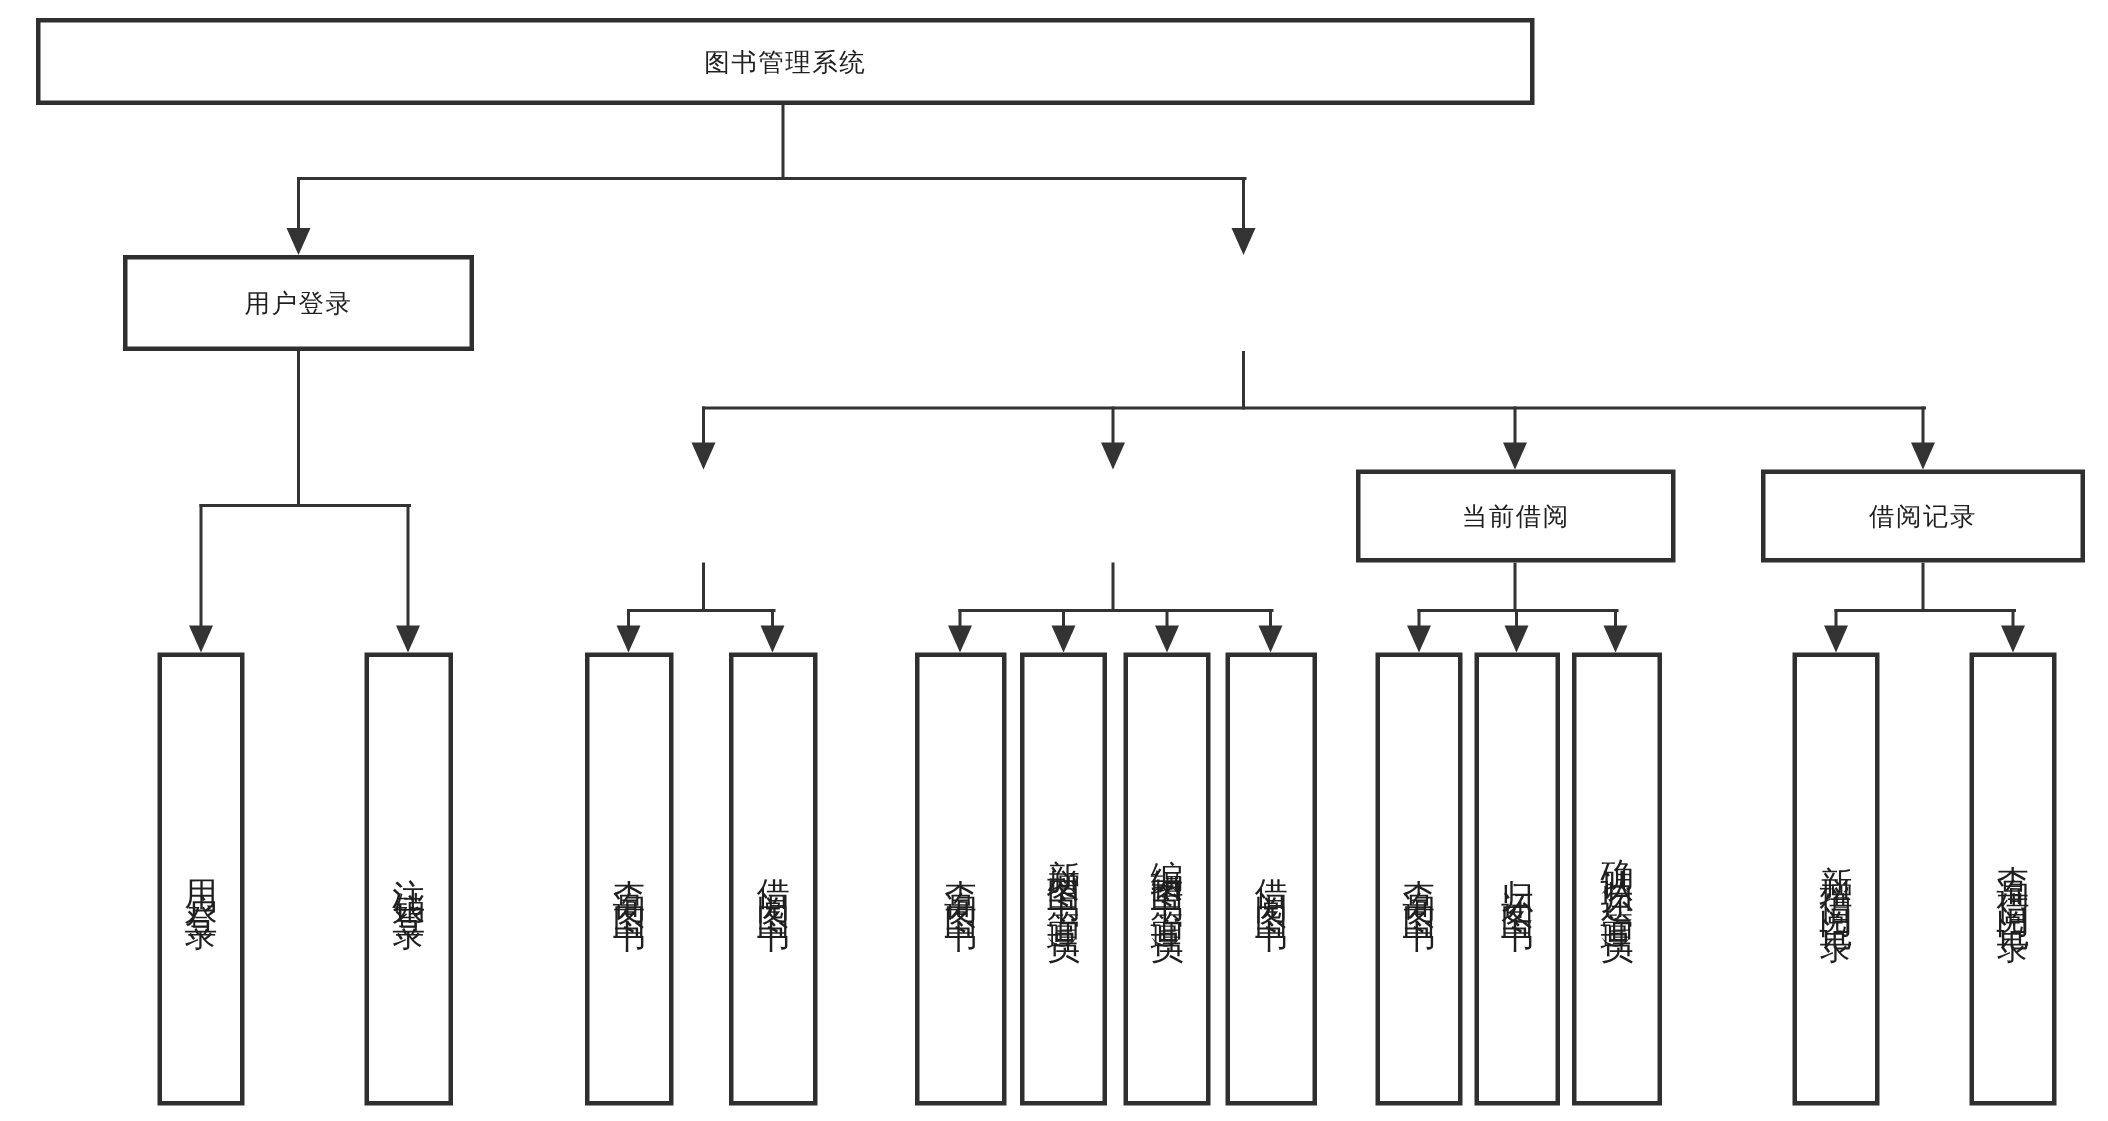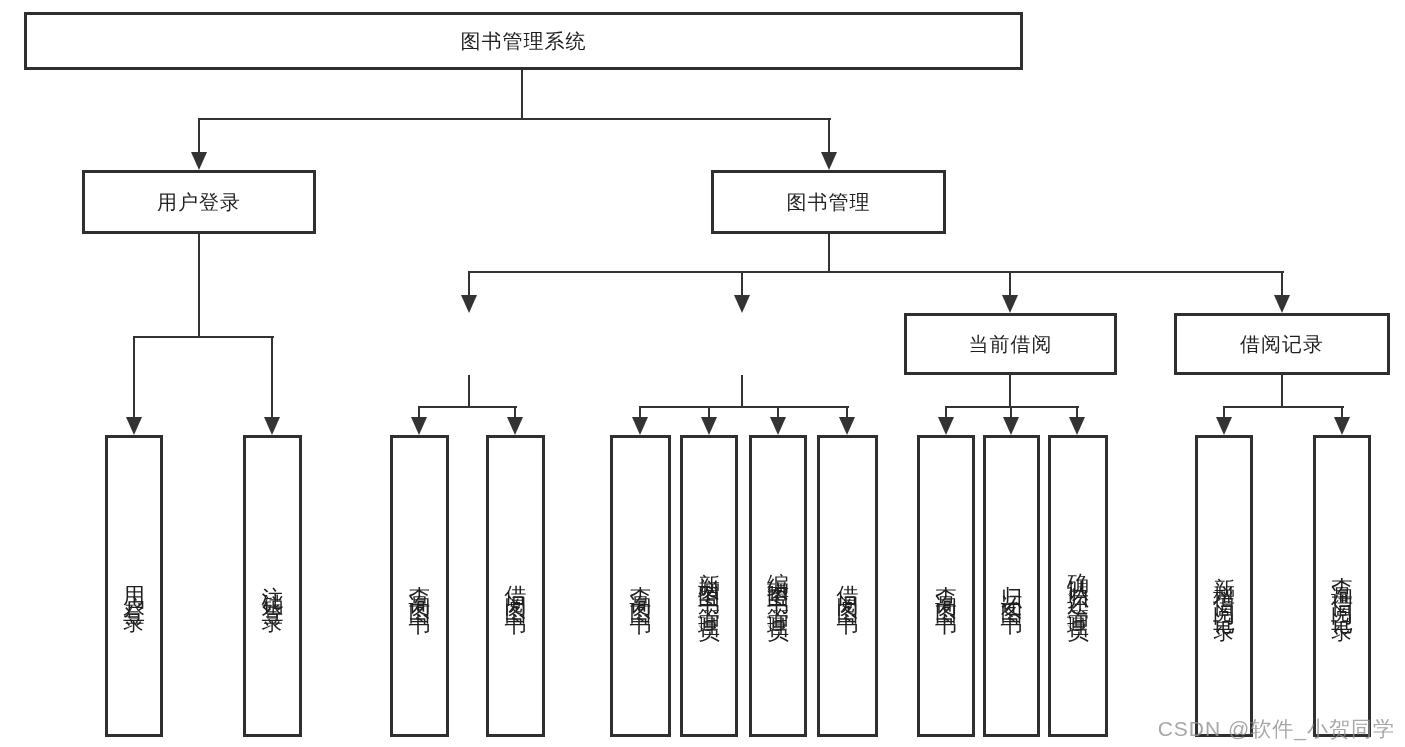--- a/index.html
+++ b/index.html
@@ -3,21 +3,21 @@
 <meta charset="utf-8">
 <style>
   html,body{margin:0;padding:0;background:#fff;}
   .canvas{
     position:relative;width:1405px;height:747px;background:#ffffff;overflow:hidden;
     font-family:"Liberation Sans","DejaVu Sans",sans-serif;color:#222;
   }
   .box{
     position:absolute;box-sizing:border-box;border:3px solid #2f2f2f;background:#fff;
     display:flex;align-items:center;justify-content:center;
-    font-size:20px;letter-spacing:1px;color:#1f1f1f;
+    font-size:17px;letter-spacing:1px;color:#1f1f1f;
   }
   .vbox{
     position:absolute;box-sizing:border-box;border:3px solid #2f2f2f;background:#fff;
     display:flex;align-items:center;justify-content:center;
     writing-mode:vertical-rl;text-orientation:mixed;
     font-size:22px;letter-spacing:9px;color:#1f1f1f;
   }
   .vl{position:absolute;width:2px;background:#333;}
   .hl{position:absolute;height:2px;background:#333;}
   .ah{position:absolute;width:0;height:0;border-left:8px solid transparent;border-right:8px solid transparent;border-top:18px solid #333;}
@@ -86,21 +86,20 @@
   <div class="vl" style="left:1281px;top:375px;height:33px"></div>
   <div class="hl" style="left:1223px;top:406px;width:121px"></div>
   <div class="vl" style="left:1223px;top:406px;height:13px"></div>
   <div class="ah" style="left:1216px;top:417px"></div>
   <div class="vl" style="left:1341px;top:406px;height:13px"></div>
   <div class="ah" style="left:1334px;top:417px"></div>
 
   <div class="box" style="left:24px;top:12px;width:999px;height:58px">图书管理系统</div>
 
   <div class="box" style="left:82px;top:170px;width:234px;height:64px">用户登录</div>
-  <div class="box" style="left:711px;top:170px;width:235px;height:64px">图书管理</div>
 
   <div class="box" style="left:904px;top:313px;width:213px;height:62px">当前借阅</div>
   <div class="box" style="left:1174px;top:313px;width:216px;height:62px">借阅记录</div>
 
   <div class="vbox" style="left:105px;top:435px;width:58px;height:302px">用户登录</div>
   <div class="vbox" style="left:243px;top:435px;width:59px;height:302px">注销登录</div>
 
   <div class="vbox" style="left:390px;top:435px;width:59px;height:302px">查询图书</div>
   <div class="vbox" style="left:486px;top:435px;width:59px;height:302px">借阅图书</div>
 
@@ -109,15 +108,14 @@
   <div class="vbox" style="left:749px;top:435px;width:58px;height:302px;letter-spacing:7px">编辑图书（管理员）</div>
   <div class="vbox" style="left:817px;top:435px;width:61px;height:302px">借阅图书</div>
 
   <div class="vbox" style="left:917px;top:435px;width:58px;height:302px">查询图书</div>
   <div class="vbox" style="left:983px;top:435px;width:57px;height:302px">归还图书</div>
   <div class="vbox" style="left:1048px;top:435px;width:60px;height:302px;letter-spacing:7px">确认归还（管理员）</div>
 
   <div class="vbox" style="left:1195px;top:435px;width:58px;height:302px">新增借阅记录</div>
   <div class="vbox" style="left:1313px;top:435px;width:58px;height:302px">查询借阅记录</div>
 
-  <div class="watermark">CSDN @软件_小贺同学</div>
 
 </div>
 
 </body></html>

